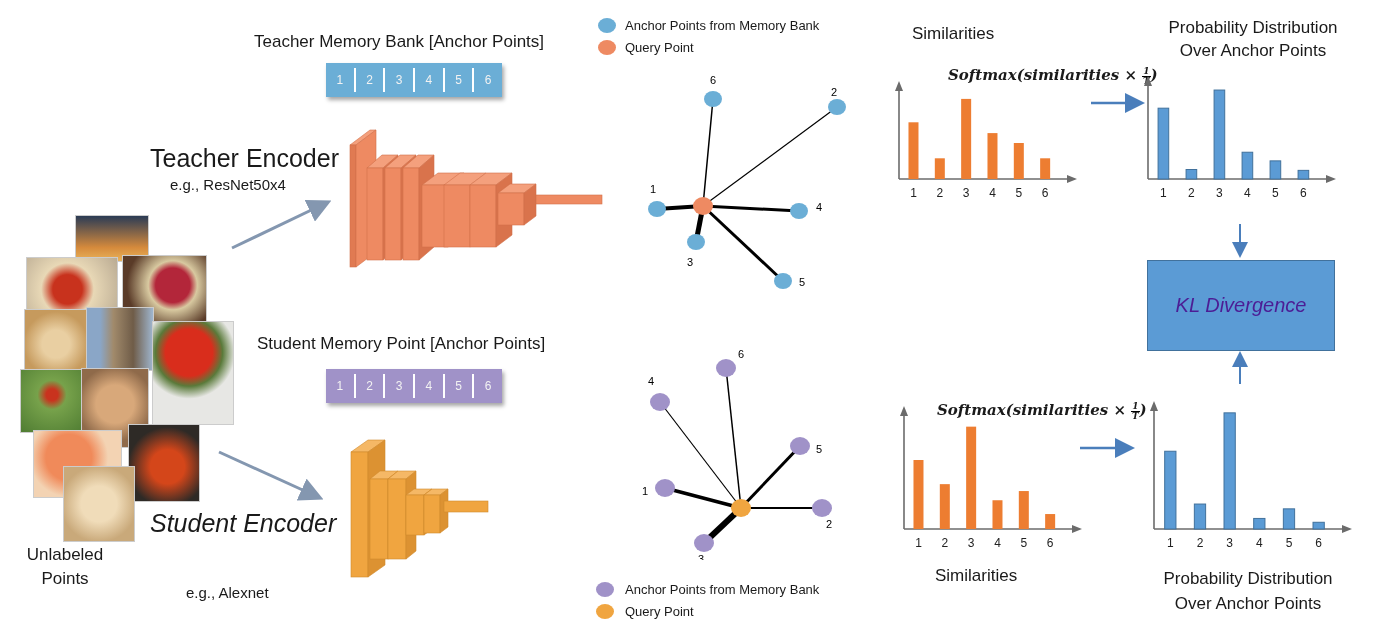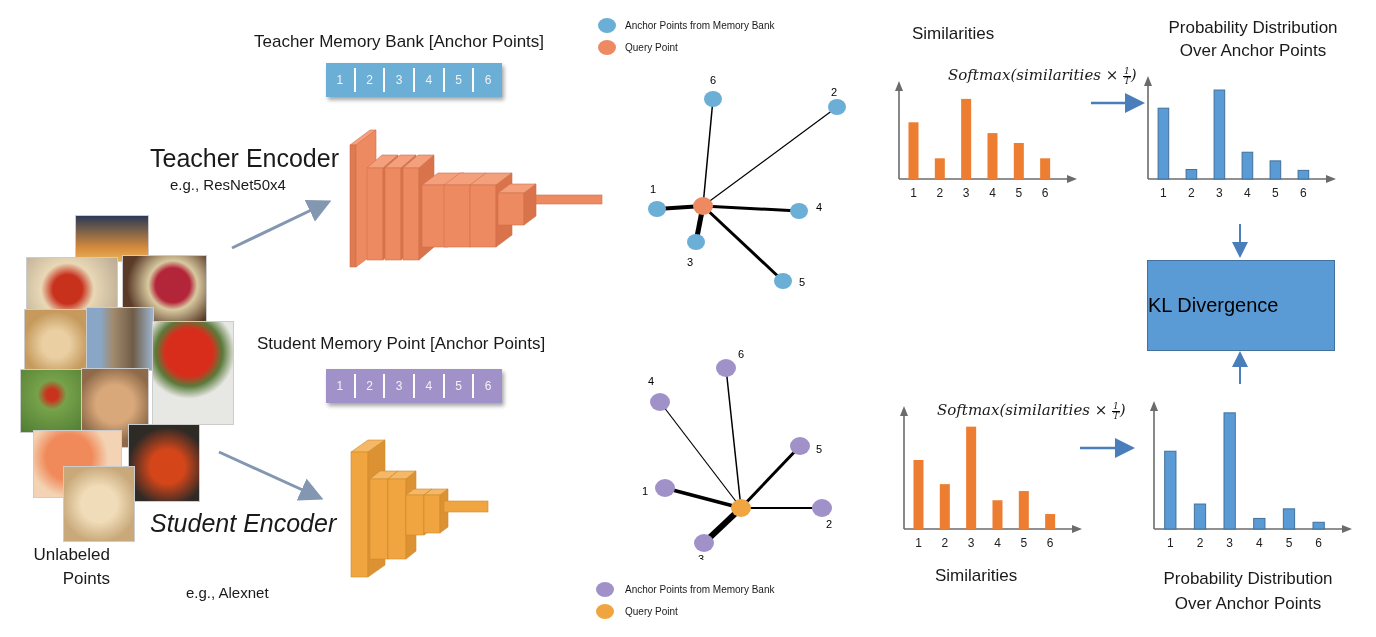--- a/index.html
+++ b/index.html
@@ -3,52 +3,52 @@
 <meta charset="utf-8">
 <style>
   html, body { margin: 0; padding: 0; background: #ffffff; }
   body { width: 1376px; height: 637px; position: relative; overflow: hidden;
          font-family: "Liberation Sans", "DejaVu Sans", sans-serif; color: #1a1a1a; }
   .abs { position: absolute; }
   .txt { white-space: nowrap; }
   .title-lg { font-size: 25px; }
   .title-md { font-size: 17px; }
   .title-sm { font-size: 15px; }
-  .legend-txt { font-size: 10px; }
+  .legend-txt { font-size: 13px; }
   .bank { position: absolute; height: 34px; display: flex; align-items: center;
           box-shadow: 2px 3px 4px rgba(0,0,0,0.35); }
   .bank .cell { flex: 1; text-align: center; color: #f2f2f2; font-size: 12px;
                 border-left: 2px solid #ffffff; line-height: 24px; }
   .bank .cell:first-child { border-left: none; }
   .kl-box { position: absolute; left: 1147px; top: 260px; width: 186px; height: 89px;
             background: #5b9bd5; border: 1px solid #41719c; display: flex;
-            align-items: center; color: #000000; font-size: 20px; }
+            align-items: center; justify-content: center; color: #4c1d95; font-size: 20px; font-style: italic; }
   .photo { position: absolute; border: 1px solid #ccc; overflow: hidden; }
-  .formula { font-family: "DejaVu Serif", "Liberation Serif", serif; font-style: italic; font-size: 15px; }
+  .formula { font-family: "DejaVu Serif", "Liberation Serif", serif; font-style: italic; font-size: 15px; font-weight: bold; }
   .frac { display: inline-block; vertical-align: middle; text-align: center; font-size: 9px; line-height: 9px; }
   .frac span { display: block; }
   .frac .num { border-bottom: 1px solid #000; padding: 0 1px; }
   svg text { font-family: "Liberation Sans", sans-serif; }
 </style>
 </head>
 <body>
 
 <div>
   <div class="photo" style="left:75px;top:215px;width:72px;height:45px;background:linear-gradient(#2b3b55,#d58a3c 70%,#e9b35a);"></div>
   <div class="photo" style="left:26px;top:257px;width:90px;height:57px;background:radial-gradient(circle at 45% 55%,#c8321d 25%,#e8d8b6 45%,#b9aa92);"></div>
   <div class="photo" style="left:122px;top:255px;width:83px;height:65px;background:radial-gradient(circle at 60% 45%,#b3263a 28%,#d8c9a0 40%,#5a3b28 75%);"></div>
   <div class="photo" style="left:24px;top:309px;width:62px;height:62px;background:radial-gradient(circle at 50% 55%,#e9cfa2 30%,#c69a5d 70%);"></div>
   <div class="photo" style="left:86px;top:307px;width:66px;height:62px;background:linear-gradient(90deg,#8aa6c7 20%,#a18a6b 40%,#6f5c48 70%,#9fb6cf);"></div>
   <div class="photo" style="left:152px;top:321px;width:80px;height:102px;background:radial-gradient(circle at 45% 30%,#d92d1c 28%,#5a7a3a 40%,#e7e7e4 55%);"></div>
   <div class="photo" style="left:20px;top:369px;width:62px;height:62px;background:radial-gradient(circle at 50% 40%,#c9331e 12%,#77a24b 30%,#4f7c32);"></div>
   <div class="photo" style="left:81px;top:368px;width:66px;height:78px;background:radial-gradient(circle at 50% 45%,#d8a87a 35%,#8f6a4a 70%);"></div>
   <div class="photo" style="left:128px;top:424px;width:70px;height:76px;background:radial-gradient(circle at 55% 55%,#d4461a 30%,#2e2a26 70%);"></div>
   <div class="photo" style="left:33px;top:430px;width:87px;height:66px;background:radial-gradient(circle at 40% 40%,#f08a5a 35%,#f3d3b3 60%);"></div>
   <div class="photo" style="left:63px;top:466px;width:70px;height:74px;background:radial-gradient(circle at 50% 50%,#f0dcb9 35%,#c9a97a 75%);"></div>
-  <div class="abs txt" style="left:20px;top:543px;width:90px;text-align:right;font-size:17px;line-height:24px;">
+  <div class="abs txt" style="left:20px;top:543px;width:90px;text-align:center;font-size:17px;line-height:24px;">
     <div>Unlabeled</div>
     <div>Points</div>
   </div>
 </div>
 
 <svg class="abs" style="left:0;top:0" width="1376" height="637">
   <defs>
     <marker id="ah-gray" markerWidth="8" markerHeight="8" refX="6" refY="4" orient="auto">
         <path d="M0,0 L8,4 L0,8 Z" fill="#8497b0"></path>
       </marker>

